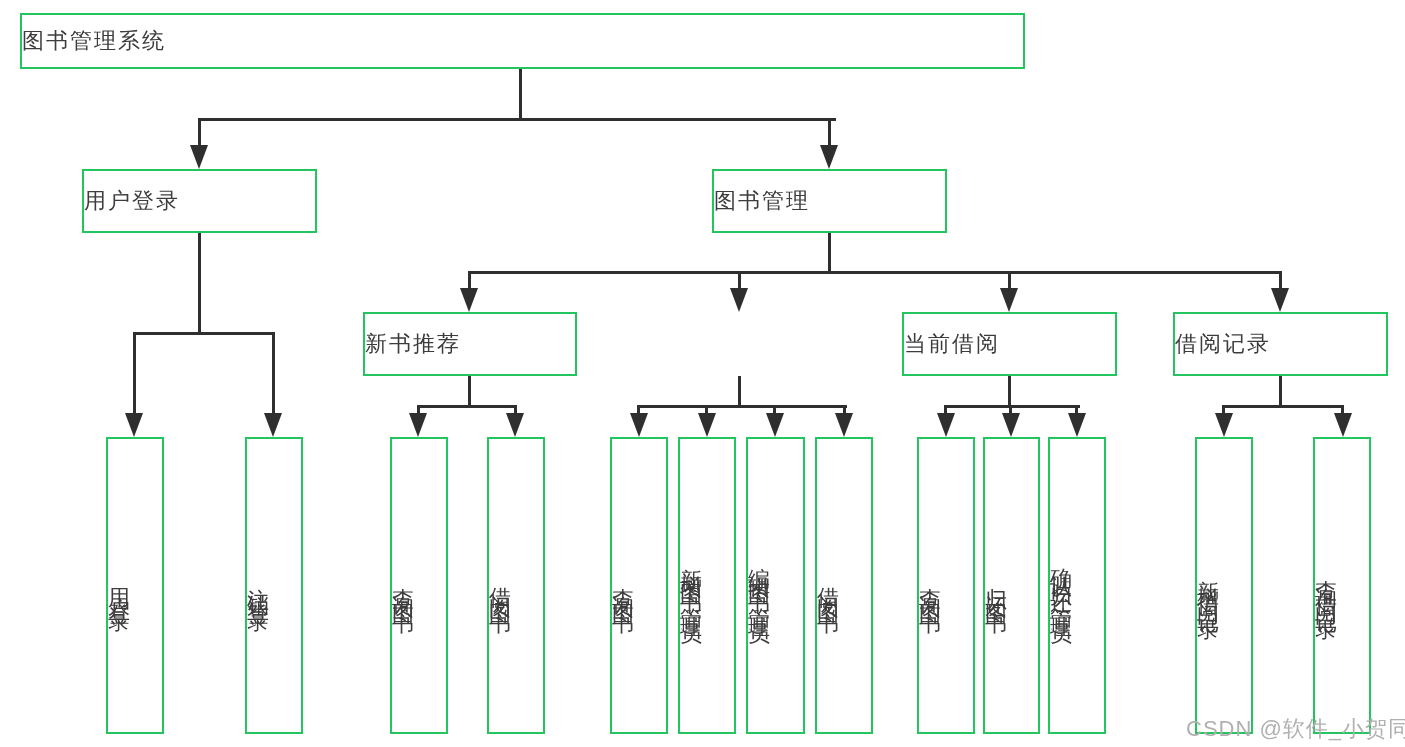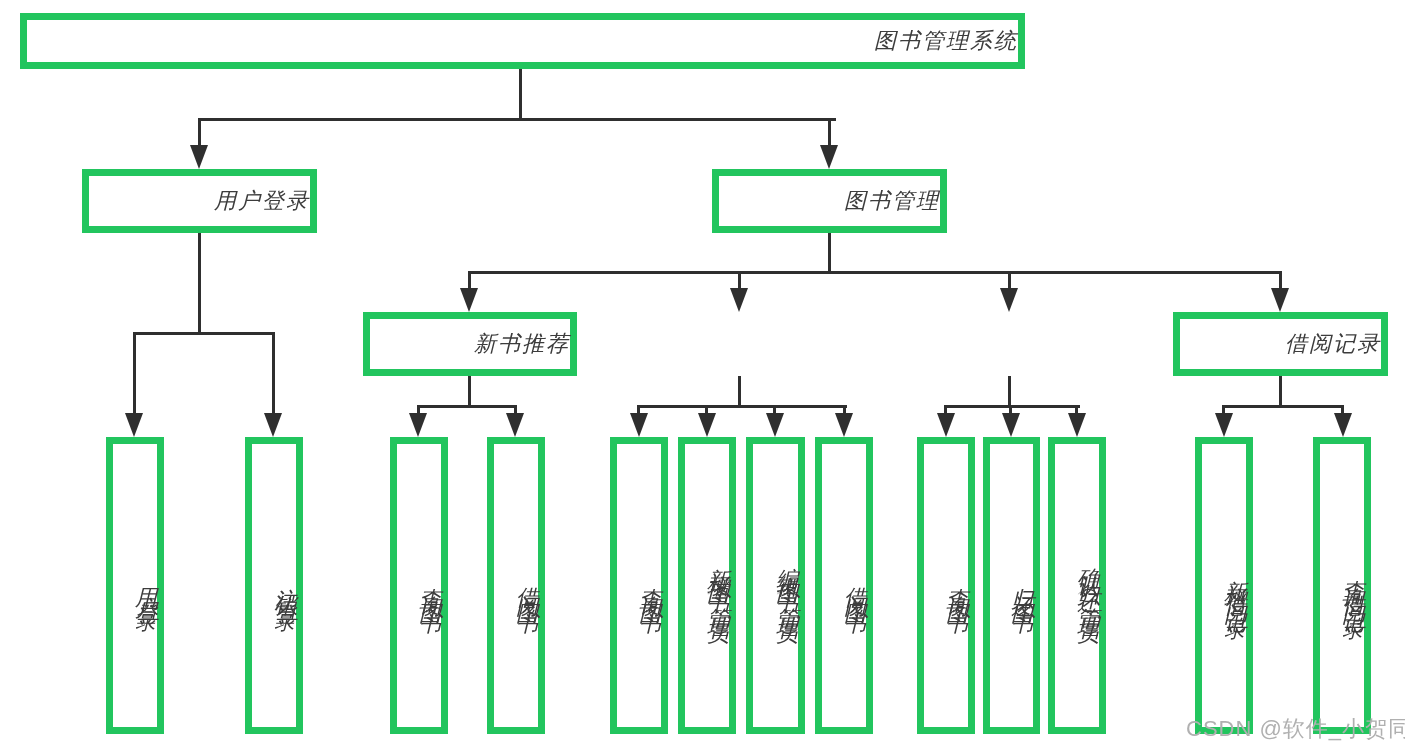--- a/index.html
+++ b/index.html
@@ -6,23 +6,23 @@
   body{
     width:1405px;height:747px;
     background:#ffffff;
     font-family:"Liberation Sans","DejaVu Sans",sans-serif;
     overflow:hidden;
   }
   .canvas{position:relative;width:1405px;height:747px;background:#ffffff;}
   .box{
     position:absolute;
     box-sizing:border-box;
-    border:7px solid #22c55e;
+    border:2px solid #22c55e;
     background:#ffffff;
-    display:flex;align-items:center;justify-content:flex-end;font-style:italic;
+    display:flex;align-items:center;justify-content:flex-start;
   }
   .hlabel{
     font-size:22px;color:#3c3c3c;letter-spacing:2px;white-space:nowrap;
   }
   .vlabel{
     writing-mode:vertical-rl;
     text-orientation:mixed;
     font-size:22px;color:#3c3c3c;
     letter-spacing:8px;
     line-height:1;
@@ -56,20 +56,23 @@
 
   <div class="box" style="left:712px;top:169px;width:235px;height:64px">
     <span class="hlabel">图书管理</span>
   </div>
 
   <div class="box" style="left:363px;top:312px;width:214px;height:64px">
     <span class="hlabel">新书推荐</span>
   </div>
 
 
+  <div class="box" style="left:902px;top:312px;width:215px;height:64px">
+    <span class="hlabel">当前借阅</span>
+  </div>
 
   <div class="box" style="left:1173px;top:312px;width:215px;height:64px">
     <span class="hlabel">借阅记录</span>
   </div>
 
   <div class="box" style="left:106px;top:437px;width:58px;height:297px">
     <span class="vlabel">用户登录</span>
   </div>
   <div class="box" style="left:245px;top:437px;width:58px;height:297px">
     <span class="vlabel">注销登录</span>

